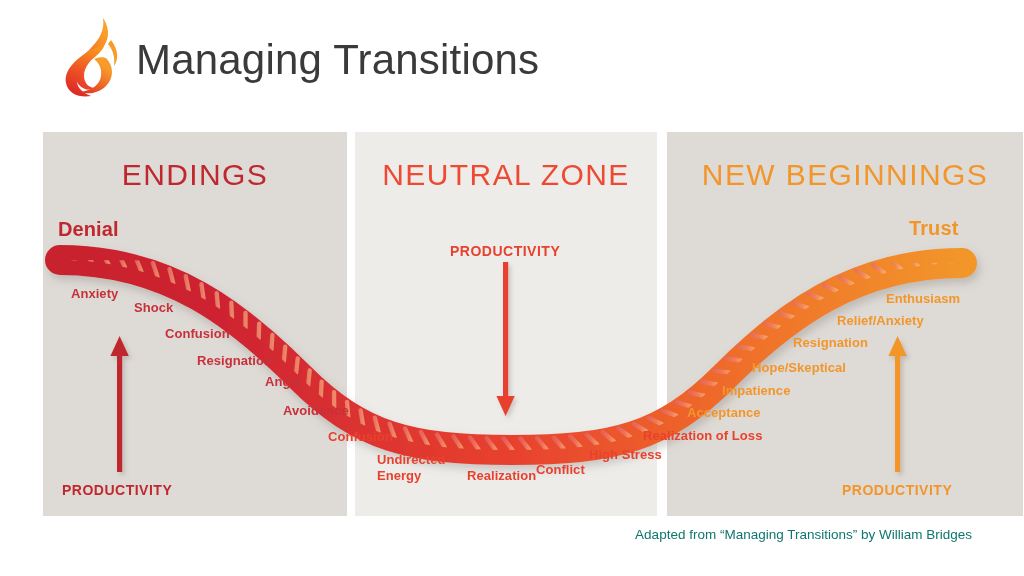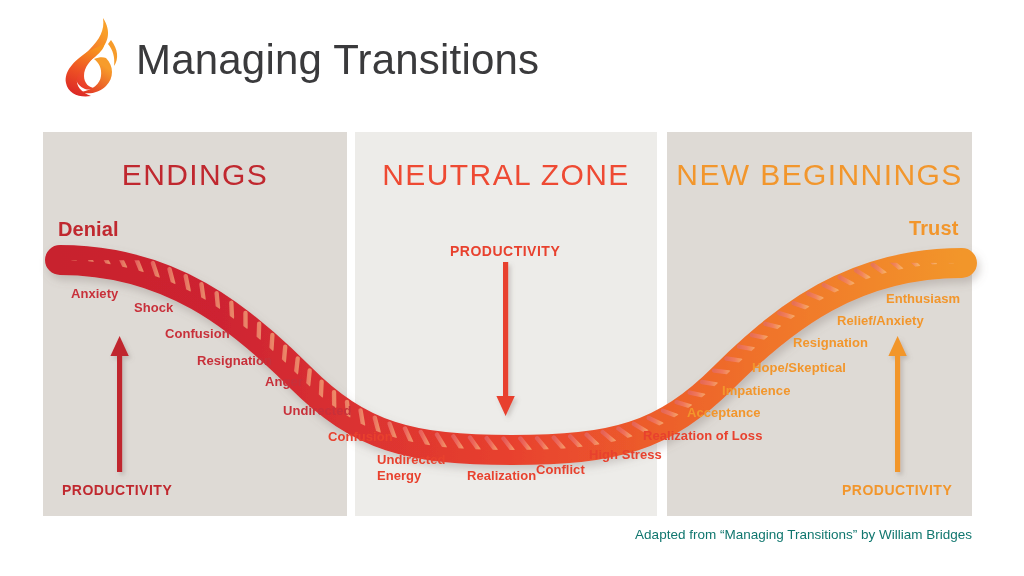--- a/index.html
+++ b/index.html
@@ -20,21 +20,21 @@
     position:absolute;left:136px;top:36px;
     font-size:42px;font-weight:400;letter-spacing:.2px;
     color:#3a3a3c;white-space:nowrap;
     font-family:"Liberation Sans", sans-serif;
   }
 
   
   .panel{position:absolute;top:132px;height:384px;}
   #panel-endings{left:43px;width:304px;background:#DEDAD5;}
   #panel-neutral{left:355px;width:302px;background:#EDECE9;}
-  #panel-new{left:667px;width:305px;background:#DEDAD5;}
+  #panel-new{left:667px;width:356px;background:#DEDAD5;}
 
   .panel-title{
     position:absolute;top:26px;width:100%;
     text-align:center;font-size:30px;font-weight:300;
     letter-spacing:1.4px;white-space:nowrap;
     font-family:"Liberation Sans", sans-serif;
   }
   #title-endings{color:#C0282F;}
   #title-neutral{color:#EE4A33;}
   #title-new{color:#F2962C;}
@@ -229,21 +229,21 @@
   </svg>
 
   <div class="endpoint" id="label-denial">Denial</div>
   <div class="endpoint" id="label-trust">Trust</div>
 
   <div class="stage-label red" style="left:71px;top:286px;">Anxiety</div>
   <div class="stage-label red" style="left:134px;top:300px;">Shock</div>
   <div class="stage-label red" style="left:165px;top:326px;">Confusion</div>
   <div class="stage-label red" style="left:197px;top:353px;">Resignation</div>
   <div class="stage-label red" style="left:265px;top:374px;">Anger</div>
-  <div class="stage-label red" style="left:283px;top:403px;">Undirected</div>
+  <div class="stage-label red" style="left:283px;top:403px;">Avoidance</div>
   <div class="stage-label brightred" style="left:328px;top:429px;">Confusion</div>
   <div class="stage-label brightred two-line" style="left:377px;top:452px;">Undirected Energy</div>
   <div class="stage-label brightred" style="left:467px;top:468px;">Realization</div>
   <div class="stage-label brightred" style="left:536px;top:462px;">Conflict</div>
   <div class="stage-label brightred" style="left:589px;top:447px;">High Stress</div>
   <div class="stage-label brightred" style="left:643px;top:428px;">Realization of Loss</div>
   <div class="stage-label orange" style="left:687px;top:405px;">Acceptance</div>
   <div class="stage-label orange" style="left:722px;top:383px;">Impatience</div>
   <div class="stage-label orange" style="left:752px;top:360px;">Hope/Skeptical</div>
   <div class="stage-label orange" style="left:793px;top:335px;">Resignation</div>

